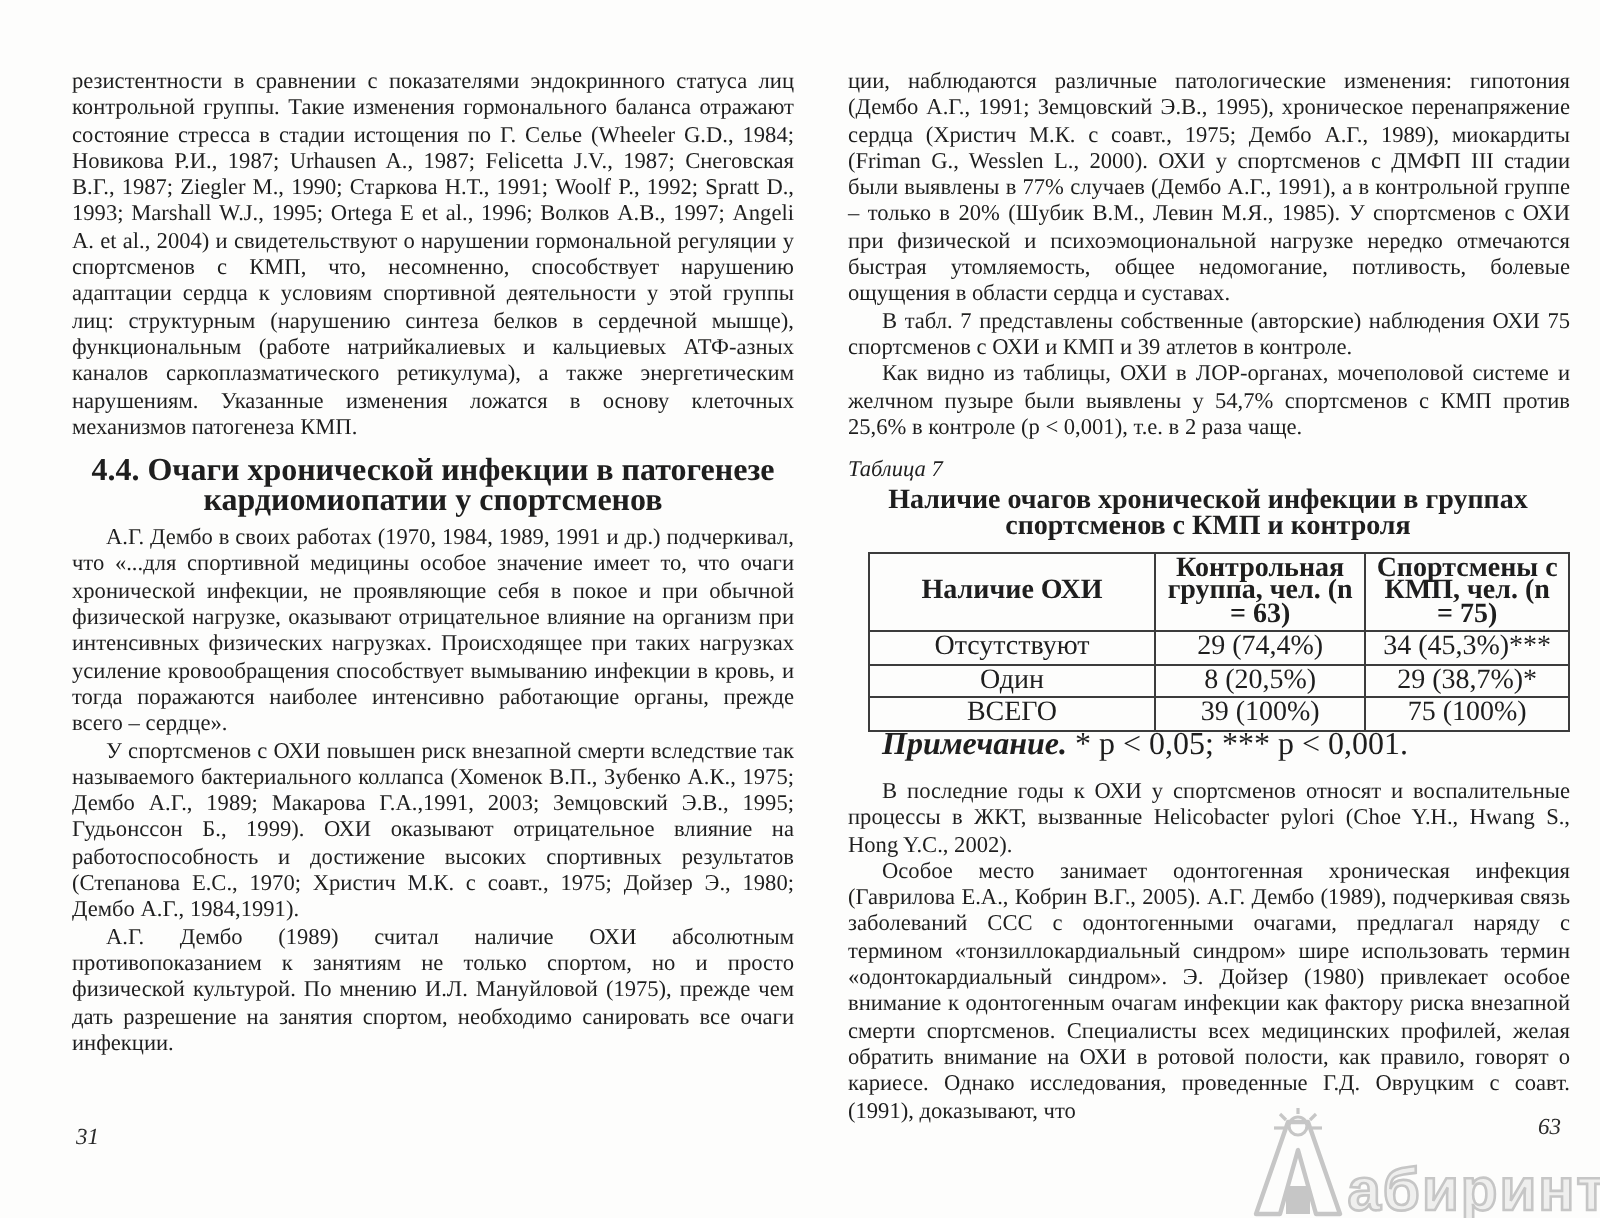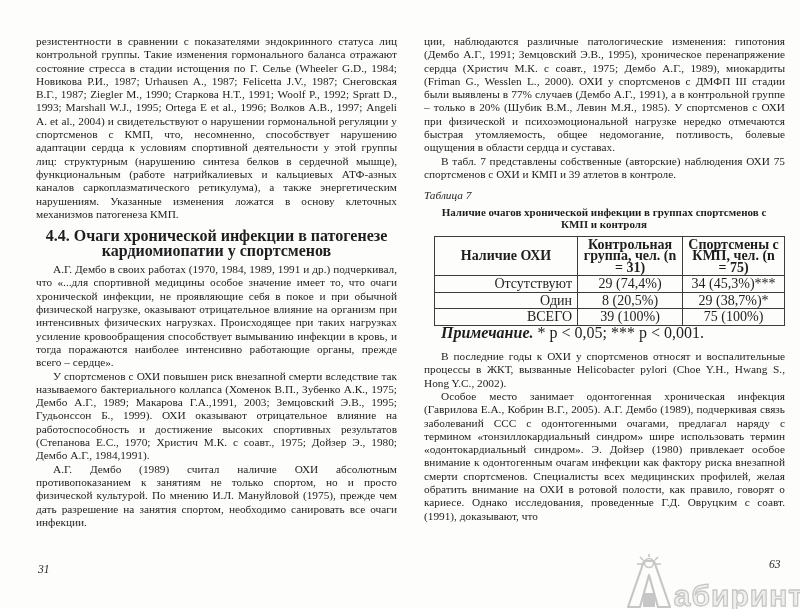--- a/index.html
+++ b/index.html
@@ -35,41 +35,41 @@
   }
   .table-caption {
     text-align: left;
     font-style: italic;
     margin-top: 8px;
     padding-right: 2px;
   }
   .table-title {
     font-weight: bold;
     text-align: center;
-    font-size: 11px;
+    font-size: 14px;
     line-height: 12.6px;
     margin: 3px 15px 5px 14px;
   }
   table.data-table {
     border-collapse: collapse;
     margin-left: 10px;
     width: 351px;
     font-size: 14px;
     line-height: 11.5px;
   }
   table.data-table th, table.data-table td {
     border: 1px solid #3c3c3c;
     padding: 2px 5px;
   }
   table.data-table th {
     font-weight: bold;
     text-align: center;
     vertical-align: middle;
   }
-  table.data-table td.label-cell { text-align: right; width: 132px; }
+  table.data-table td.label-cell { text-align: center; width: 132px; }
   table.data-table td.num-cell   { text-align: center; }
   .table-note {
     margin-top: 7px;
     text-indent: 17px;
     font-size: 16px;
   }
   .table-note .note-label { font-weight: bold; font-style: italic; }
   .after-table { margin-top: 11px !important; }
   .page-number {
     position: absolute;
@@ -107,29 +107,30 @@
     <p>резистентности в сравнении с показателями эндокринного статуса лиц контрольной группы. Такие изменения гормонального баланса отражают состояние стресса в стадии истощения по Г. Селье (Wheeler G.D., 1984; Новикова Р.И., 1987; Urhausen A., 1987; Felicetta J.V., 1987; Снеговская В.Г., 1987; Ziegler M., 1990; Старкова Н.Т., 1991; Woolf P., 1992; Spratt D., 1993; Marshall W.J., 1995; Ortega E et al., 1996; Волков А.В., 1997; Angeli A. et al., 2004) и свидетельствуют о нарушении гормональной регуляции у спортсменов с КМП, что, несомненно, способствует нарушению адаптации сердца к условиям спортивной деятельности у этой группы лиц: структурным (нарушению синтеза белков в сердечной мышце), функциональным (работе натрийкалиевых и кальциевых АТФ-азных каналов саркоплазматического ретикулума), а также энергетическим нарушениям. Указанные изменения ложатся в основу клеточных механизмов патогенеза КМП.</p>
     <h4 class="section-heading">4.4. Очаги хронической инфекции в патогенезе кардиомиопатии у спортсменов</h4>
     <p class="indent">А.Г. Дембо в своих работах (1970, 1984, 1989, 1991 и др.) подчеркивал, что «...для спортивной медицины особое значение имеет то, что очаги хронической инфекции, не проявляющие себя в покое и при обычной физической нагрузке, оказывают отрицательное влияние на организм при интенсивных физических нагрузках. Происходящее при таких нагрузках усиление кровообращения способствует вымыванию инфекции в кровь, и тогда поражаются наиболее интенсивно работающие органы, прежде всего – сердце».</p>
     <p class="indent">У спортсменов с ОХИ повышен риск внезапной смерти вследствие так называемого бактериального коллапса (Хоменок В.П., Зубенко А.К., 1975; Дембо А.Г., 1989; Макарова Г.А.,1991, 2003; Земцовский Э.В., 1995; Гудьонссон Б., 1999). ОХИ оказывают отрицательное влияние на работоспособность и достижение высоких спортивных результатов (Степанова Е.С., 1970; Христич М.К. с соавт., 1975; Дойзер Э., 1980; Дембо А.Г., 1984,1991).</p>
     <p class="indent">А.Г. Дембо (1989) считал наличие ОХИ абсолютным противопоказанием к занятиям не только спортом, но и просто физической культурой. По мнению И.Л. Мануйловой (1975), прежде чем дать разрешение на занятия спортом, необходимо санировать все очаги инфекции.</p>
   </div>
 
   <div class="col" id="right-col">
     <p>ции, наблюдаются различные патологические изменения: гипотония (Дембо А.Г., 1991; Земцовский Э.В., 1995), хроническое перенапряжение сердца (Христич М.К. с соавт., 1975; Дембо А.Г., 1989), миокардиты (Friman G., Wesslen L., 2000). ОХИ у спортсменов с ДМФП III стадии были выявлены в 77% случаев (Дембо А.Г., 1991), а в контрольной группе – только в 20% (Шубик В.М., Левин М.Я., 1985). У спортсменов с ОХИ при физической и психоэмоциональной нагрузке нередко отмечаются быстрая утомляемость, общее недомогание, потливость, болевые ощущения в области сердца и суставах.</p>
     <p class="indent">В табл. 7 представлены собственные (авторские) наблюдения ОХИ 75 спортсменов с ОХИ и КМП и 39 атлетов в контроле.</p>
+    <p class="indent">Как видно из таблицы, ОХИ в ЛОР-органах, мочеполовой системе и желчном пузыре были выявлены у 54,7% спортсменов с КМП против 25,6% в контроле (р &lt; 0,001), т.е. в 2 раза чаще.</p>
 
     <div class="table-caption">Таблица 7</div>
     <div class="table-title">Наличие очагов хронической инфекции в группах спортсменов с КМП и контроля</div>
 
     <table class="data-table">
       <thead>
         <tr>
           <th>Наличие ОХИ</th>
-          <th>Контрольная группа, чел. (n = 31)</th>
+          <th>Контрольная группа, чел. (n = 63)</th>
           <th>Спортсмены с КМП, чел. (n = 75)</th>
         </tr>
       </thead>
       <tbody>
         <tr>
           <td class="label-cell">Отсутствуют</td>
           <td class="num-cell">29 (74,4%)</td>
           <td class="num-cell">34 (45,3%)***</td>
         </tr>
         <tr>

